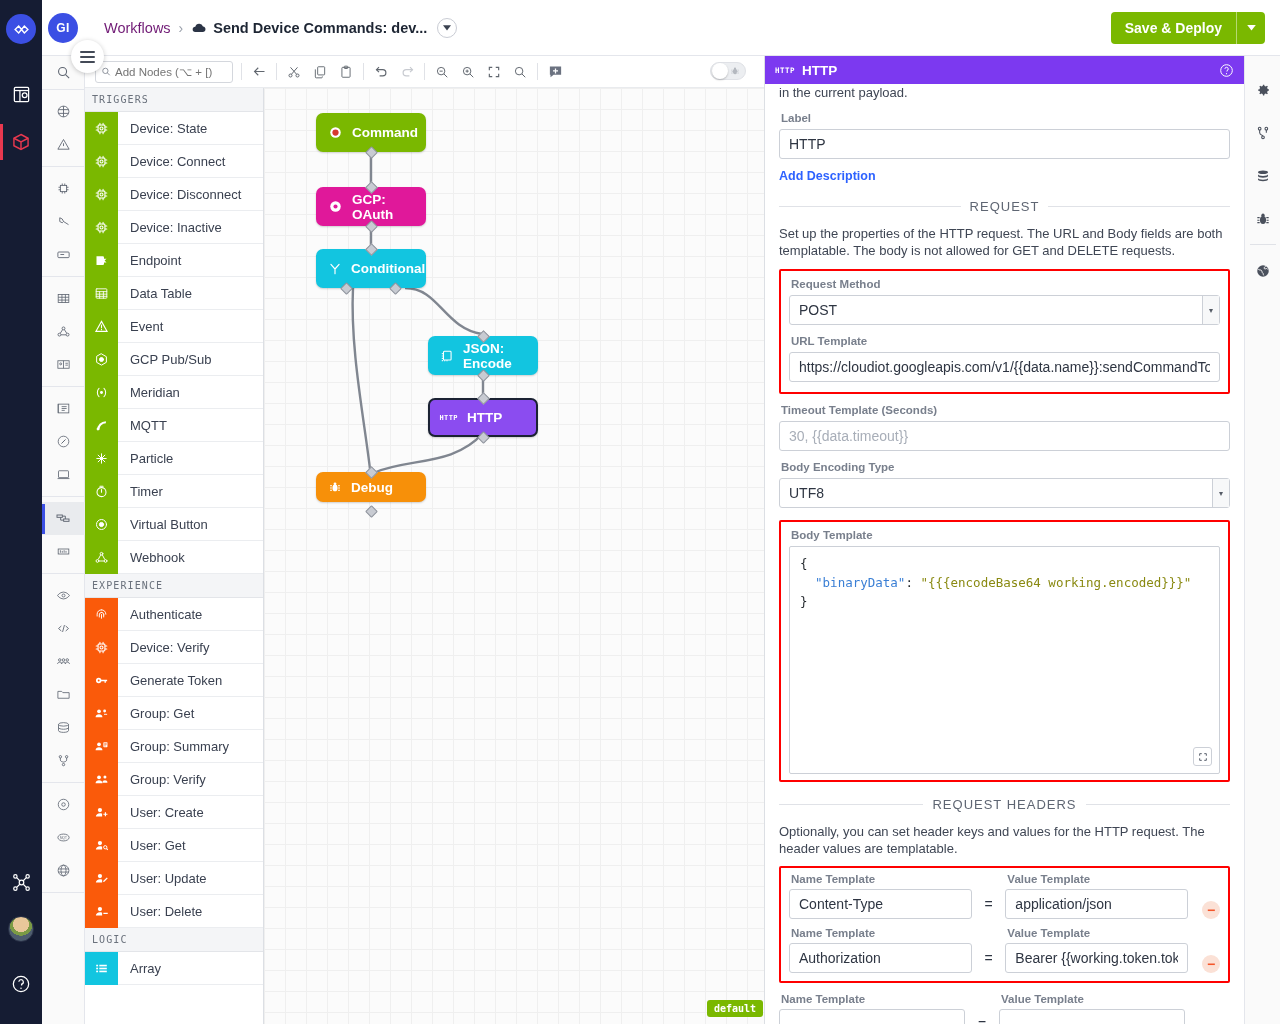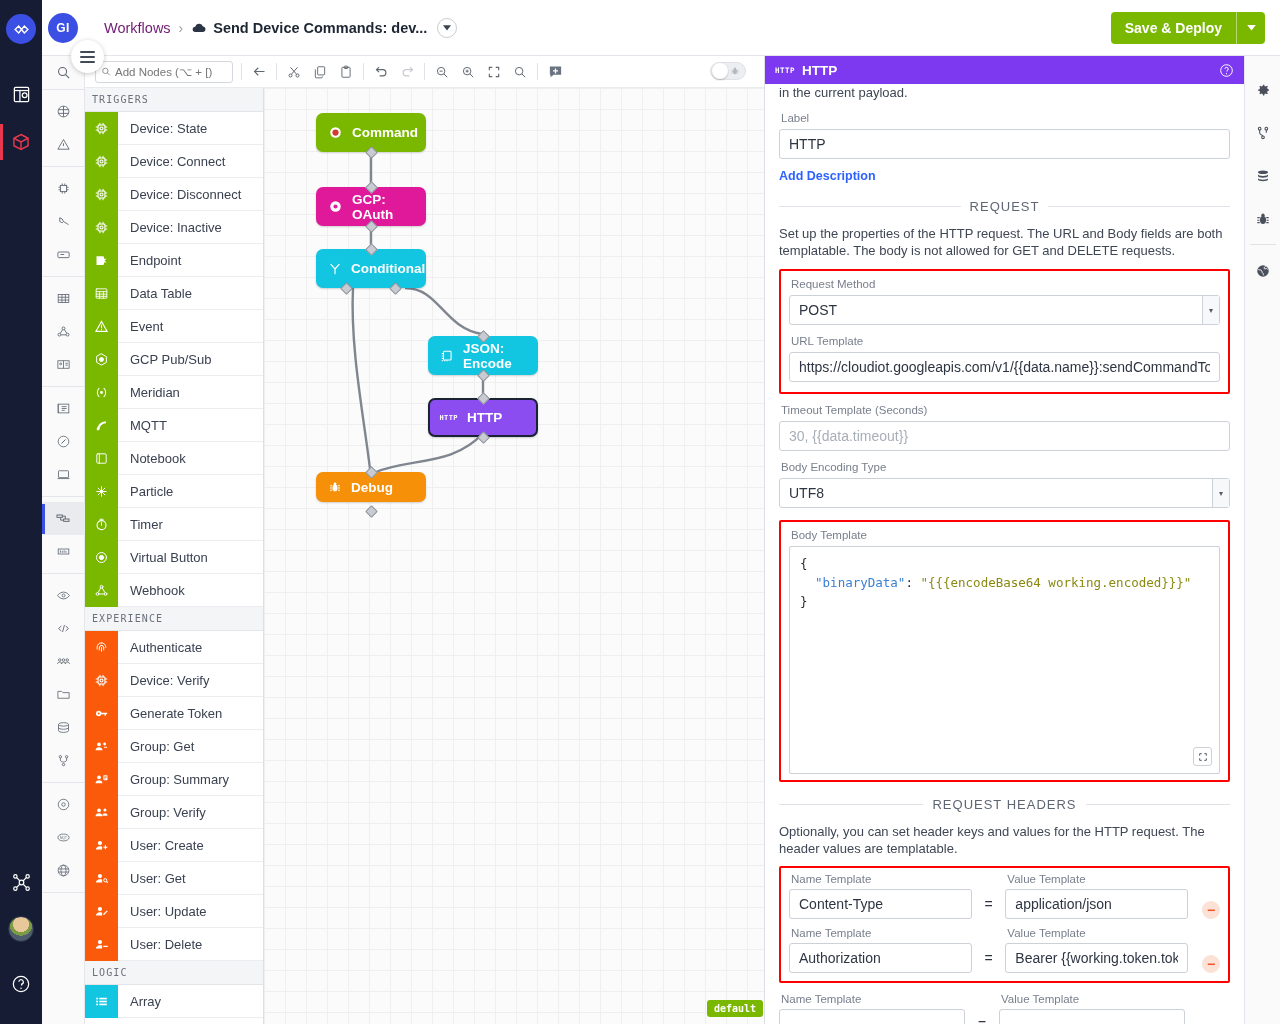--- a/index.html
+++ b/index.html
@@ -193,21 +193,21 @@
     font-size: 7.5px; font-weight: bold; letter-spacing: .5px;
     font-family: "DejaVu Sans Mono", monospace; margin-right: 7px;
   }
   .panel-head .ptitle { font-size: 13.5px; font-weight: bold; }
   .panel-head .phelp { margin-left: auto; display: flex; cursor: pointer; }
   .panel-body { padding: 0 14px; position: relative; }
   .cut-text {
     font-size: 13px; color: #3f4654; padding-top: 2px; height: 18px;
     overflow: hidden; line-height: 13px;
   }
-  .fld-label { font-size: 11.5px; color: #787f8c; margin: 10px 0 5px 2px; }
+  .fld-label { font-size: 11.5px; color: #787f8c; margin: 10px 0 5px 2px; font-weight: bold; }
   .fld-input {
     width: 100%; height: 30px; border: 1px solid #ccd0d7; border-radius: 3px;
     padding: 0 9px; font-size: 14px; color: #2e3542; background: #fff;
     font-family: "Liberation Sans", sans-serif; outline: none;
   }
   .fld-input::placeholder { color: #a8aeb8; }
   .fld-select {
     width: 100%; height: 30px; border: 1px solid #ccd0d7; border-radius: 3px;
     padding: 0 9px; font-size: 14px; color: #2e3542; background: #fff;
     display: flex; align-items: center; position: relative; cursor: pointer;
@@ -689,29 +689,20 @@
         <div class="pal-lbl">Meridian</div>
       </div>
       <div class="pal-item">
         <div class="pal-ico trig">
           <svg width="15" height="15" viewBox="0 0 24 24" fill="#fff">
             <path d="M5 19a14 14 0 0 1 14-14v3.4A10.6 10.6 0 0 0 8.4 19z"></path>
             <circle cx="6.3" cy="17.7" r="2.1"></circle>
           </svg>
         </div>
         <div class="pal-lbl">MQTT</div>
-      </div>
-      <div class="pal-item">
-        <div class="pal-ico trig">
-          <svg width="15" height="15" viewBox="0 0 24 24" fill="none" stroke="#fff" stroke-width="1.5" stroke-linecap="round">
-            <rect x="4.5" y="4.5" width="15" height="15" rx="1.3"></rect>
-            <path d="M8.5 4.5v15"></path>
-          </svg>
-        </div>
-        <div class="pal-lbl">Notebook</div>
       </div>
       <div class="pal-item">
         <div class="pal-ico trig">
           <svg width="15" height="15" viewBox="0 0 24 24" fill="none" stroke="#fff" stroke-width="1.6" stroke-linecap="round">
             <path d="M12 4.5v15M4.5 12h15M6.6 6.6l10.8 10.8M17.4 6.6L6.6 17.4"></path>
           </svg>
         </div>
         <div class="pal-lbl">Particle</div>
       </div>
       <div class="pal-item">

